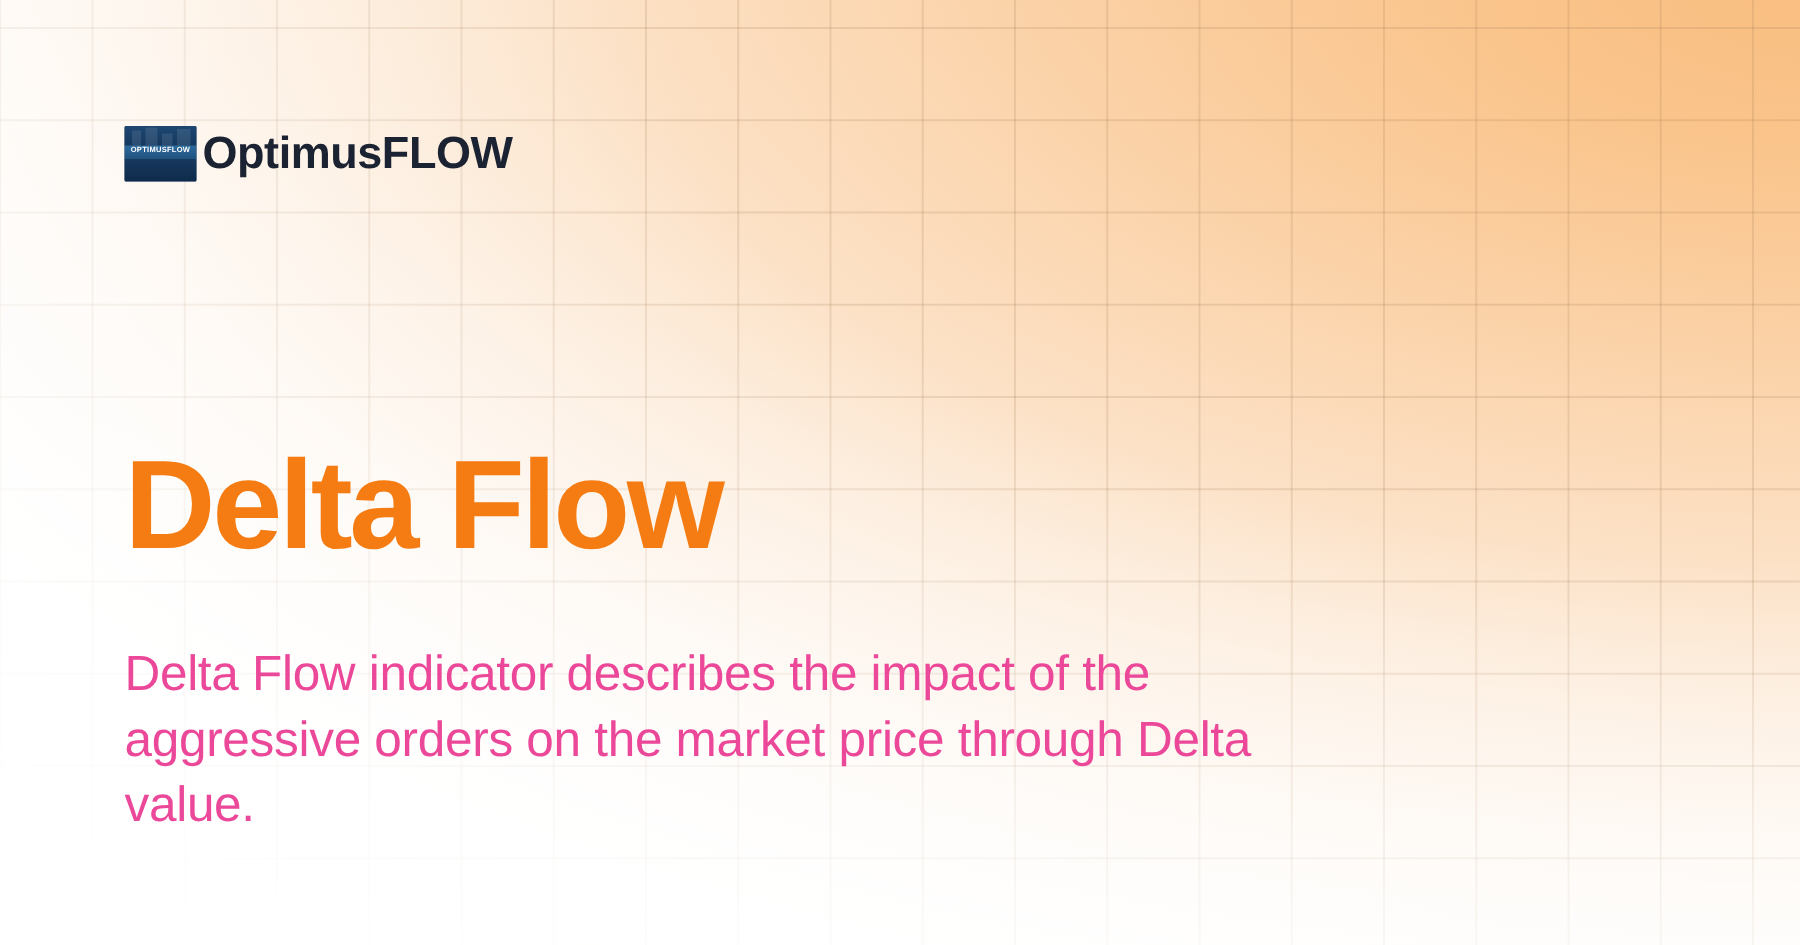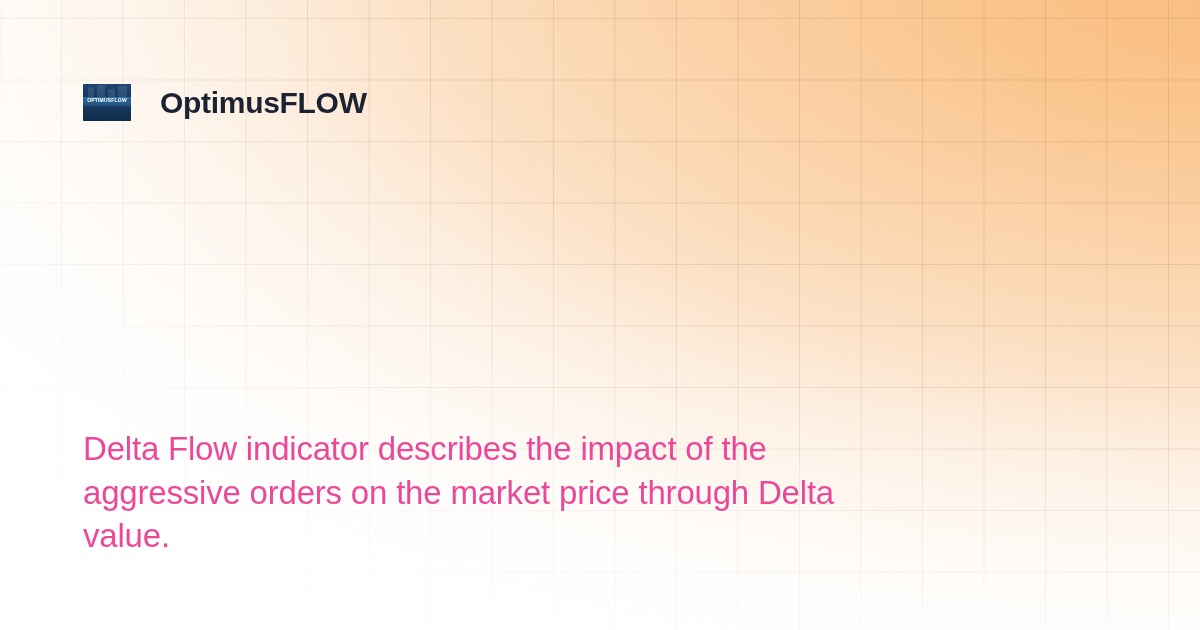--- a/index.html
+++ b/index.html
@@ -92,21 +92,21 @@
     position: absolute;
     inset: 0;
   }
 
   .brand {
     position: absolute;
     left: 83px;
     top: 84px;
     display: flex;
     align-items: center;
-    gap: 29px;
+    gap: 4px;
   }
 
   .brand-mark {
     position: relative;
     width: 48px;
     height: 37px;
     flex: 0 0 auto;
     overflow: hidden;
     background: #123055;
     border-radius: 1px;
@@ -213,17 +213,18 @@
         <div class="mark-tower t2"></div>
         <div class="mark-tower t3"></div>
         <div class="mark-tower t4"></div>
         <div class="mark-band"></div>
         <div class="mark-base"></div>
         <div class="mark-text">OPTIMUSFLOW</div>
       </div>
       <span class="brand-name">OptimusFLOW</span>
     </div>
 
+    <h1 class="headline">Delta Flow</h1>
 
     <p class="subhead">Delta Flow indicator describes the impact of the aggressive orders on the market price through Delta value.</p>
 
   </div>
 </div>
 
 </body></html>

